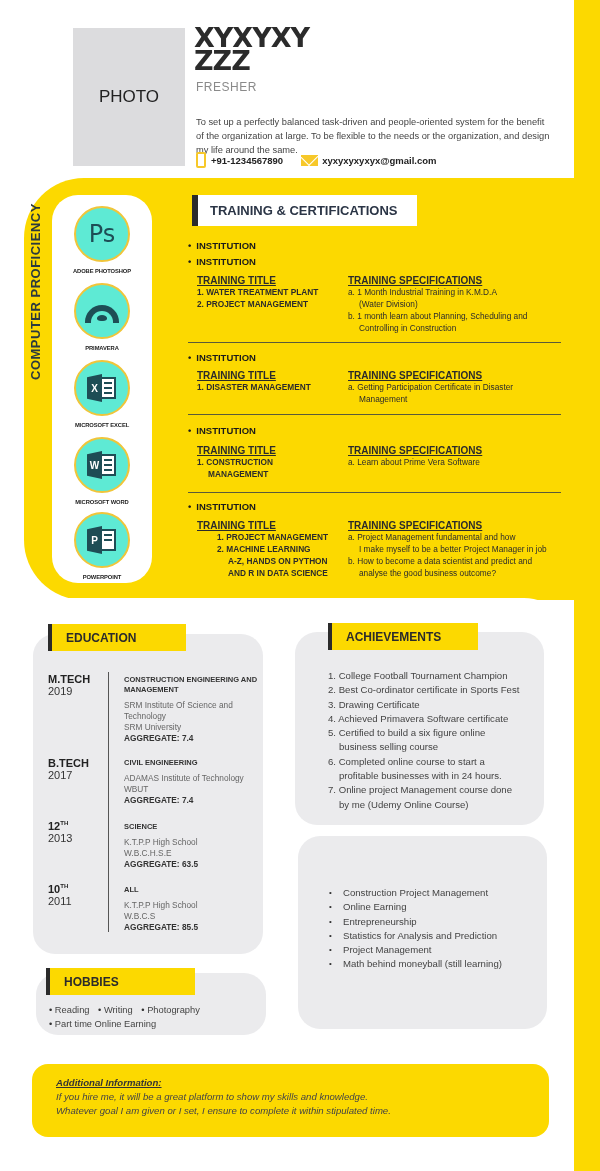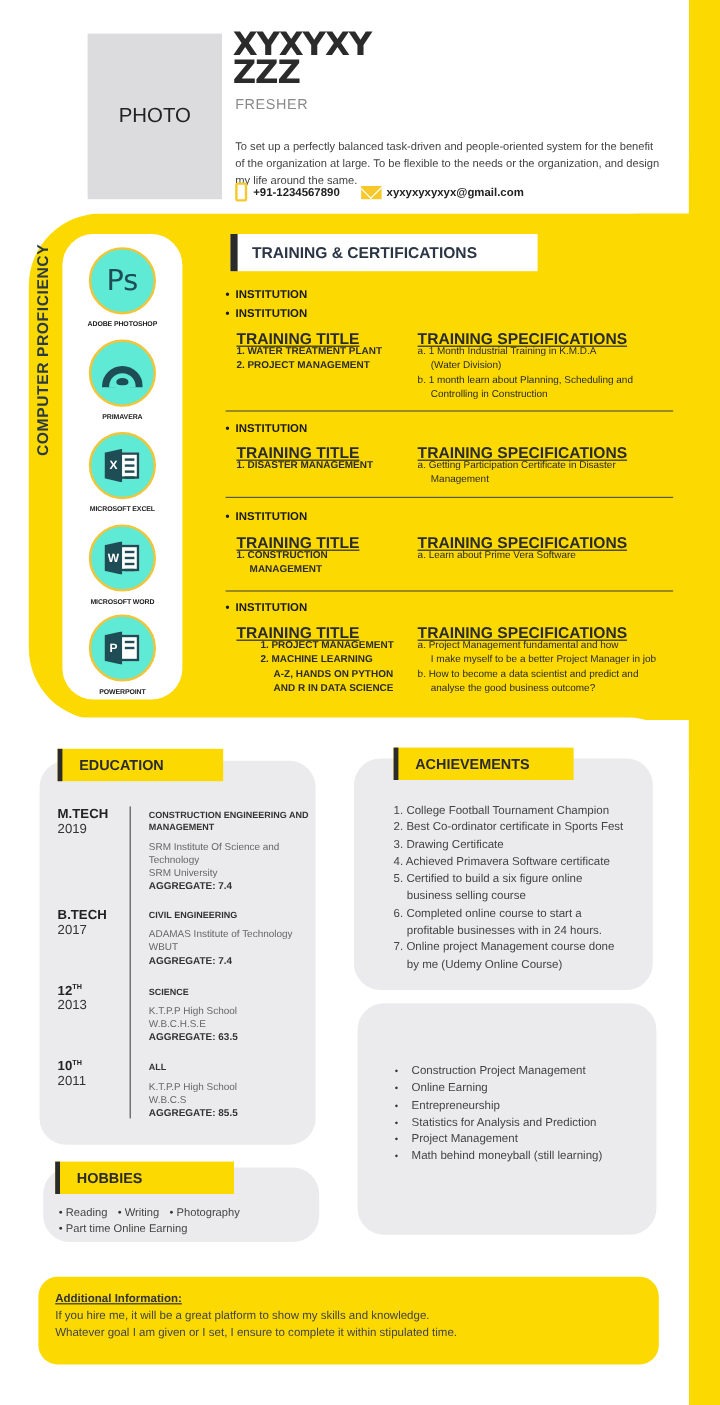--- a/index.html
+++ b/index.html
@@ -31,24 +31,24 @@
   .sw-name { font-size: 5.8px; font-weight: bold; color: #222; margin-top: 6px; letter-spacing: -0.1px; }
   .ps-glyph { font-size: 24px; color: #1e4d55; font-family: "DejaVu Sans", sans-serif; }
   .ms-icon { position: relative; width: 30px; height: 28px; }
   .ms-doc { position: absolute; left: 9px; top: 3px; width: 20px; height: 22px; background: #fff; border: 2px solid #1e4d55; }
   .ms-doc i { display: block; height: 2px; background: #1e4d55; margin: 3px 2px 0 6px; }
   .ms-front { position: absolute; left: 0; top: 0; width: 15px; height: 28px; background: #1e4d55; clip-path: polygon(0 12%, 100% 0, 100% 100%, 0 88%); color: #fff; font-size: 10px; font-weight: bold; display: flex; align-items: center; justify-content: center; }
   .pv-arc { width: 34px; height: 18px; border: 6px solid #1e4d55; border-bottom: none; border-radius: 20px 20px 0 0; position: relative; margin-top: 6px; }
   .pv-arc::after { content: ""; position: absolute; left: 6px; top: 4px; width: 10px; height: 6px; background: #1e4d55; border-radius: 50% 50% 40% 40%; }
 
   
-  .training-title { position: absolute; left: 192px; top: 195px; width: 256px; height: 31px; background: #fff; border-left: 6px solid #2b2b2b; font-weight: bold; font-size: 13px; color: #2b3546; display: flex; align-items: center; padding-left: 12px; }
+  .training-title { position: absolute; left: 192px; top: 195px; width: 225px; height: 31px; background: #fff; border-left: 6px solid #2b2b2b; font-weight: bold; font-size: 13px; color: #2b3546; display: flex; align-items: center; padding-left: 12px; }
   .inst { position: absolute; left: 188px; font-weight: bold; font-size: 9.5px; color: #1a1a1a; }
   .inst::before { content: "\2022"; margin-right: 5px; }
-  .tcol-h { position: absolute; font-weight: bold; font-size: 13px; text-decoration: underline; color: #2b2b2b; }
+  .tcol-h { position: absolute; font-weight: bold; font-size: 10px; text-decoration: underline; color: #2b2b2b; }
   .tcol { position: absolute; font-size: 8.3px; line-height: 12px; color: #2b2b2b; }
   .tcol.titles { font-weight: bold; width: 140px; }
   .tcol.specs { width: 220px; }
   .tcol .line { display: block; }
   .tcol .indent { padding-left: 11px; }
   .divider { position: absolute; left: 188px; width: 373px; height: 1px; background: #5a5a3a; }
 
   
   .card { position: absolute; background: #ebebed; border-radius: 22px; }
   .sec-head { position: absolute; height: 27px; background: #FCD900; border-left: 4px solid #2b2b2b; font-weight: bold; font-size: 12px; color: #2b2b2b; display: flex; align-items: center; padding-left: 14px; }
@@ -61,21 +61,21 @@
   .edu-field { font-weight: bold; font-size: 7.5px; color: #333; margin-bottom: 5px; line-height: 10px; }
   .edu-agg { font-weight: bold; color: #333; }
   .list { position: absolute; font-size: 9.6px; line-height: 14.3px; color: #444; }
   .list .hang { padding-left: 11px; }
   .bul-item { position: relative; padding-left: 14px; }
   .bul-item::before { content: "\2022"; position: absolute; left: 0; font-size: 8px; color: #333; }
   .hobbies { position: absolute; left: 49px; top: 1003px; font-size: 9.3px; line-height: 14px; color: #444; }
   .hobbies .row span { margin-right: 6px; }
   .hobbies .row span::before { content: "\2022  "; color: #333; }
 
-  .addl { position: absolute; left: 32px; top: 1064px; width: 517px; height: 73px; background: #FCD900; border-radius: 16px; padding: 12px 0 0 14px; font-size: 9.6px; line-height: 14px; color: #444; }
+  .addl { position: absolute; left: 32px; top: 1064px; width: 517px; height: 73px; background: #FCD900; border-radius: 16px; padding: 12px 0 0 24px; font-size: 9.6px; line-height: 14px; color: #444; font-style: italic; }
   .addl-title { font-weight: bold; text-decoration: underline; color: #333; }
 </style>
 </head>
 <body>
 
 <div class="page">
   <div class="right-strip"></div>
   <div class="yellow-band"></div>
   <div class="top-white"></div>
   <div class="bottom-white"></div>

